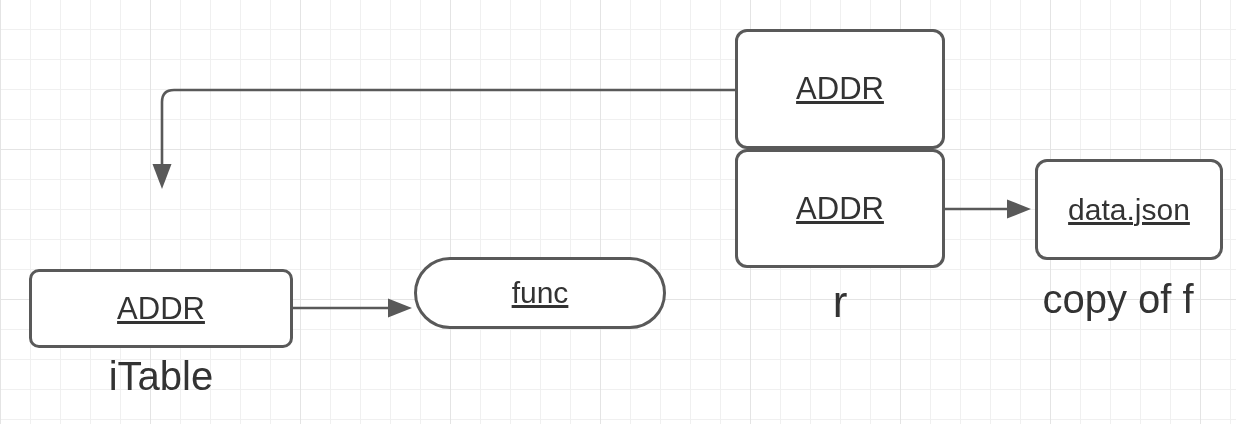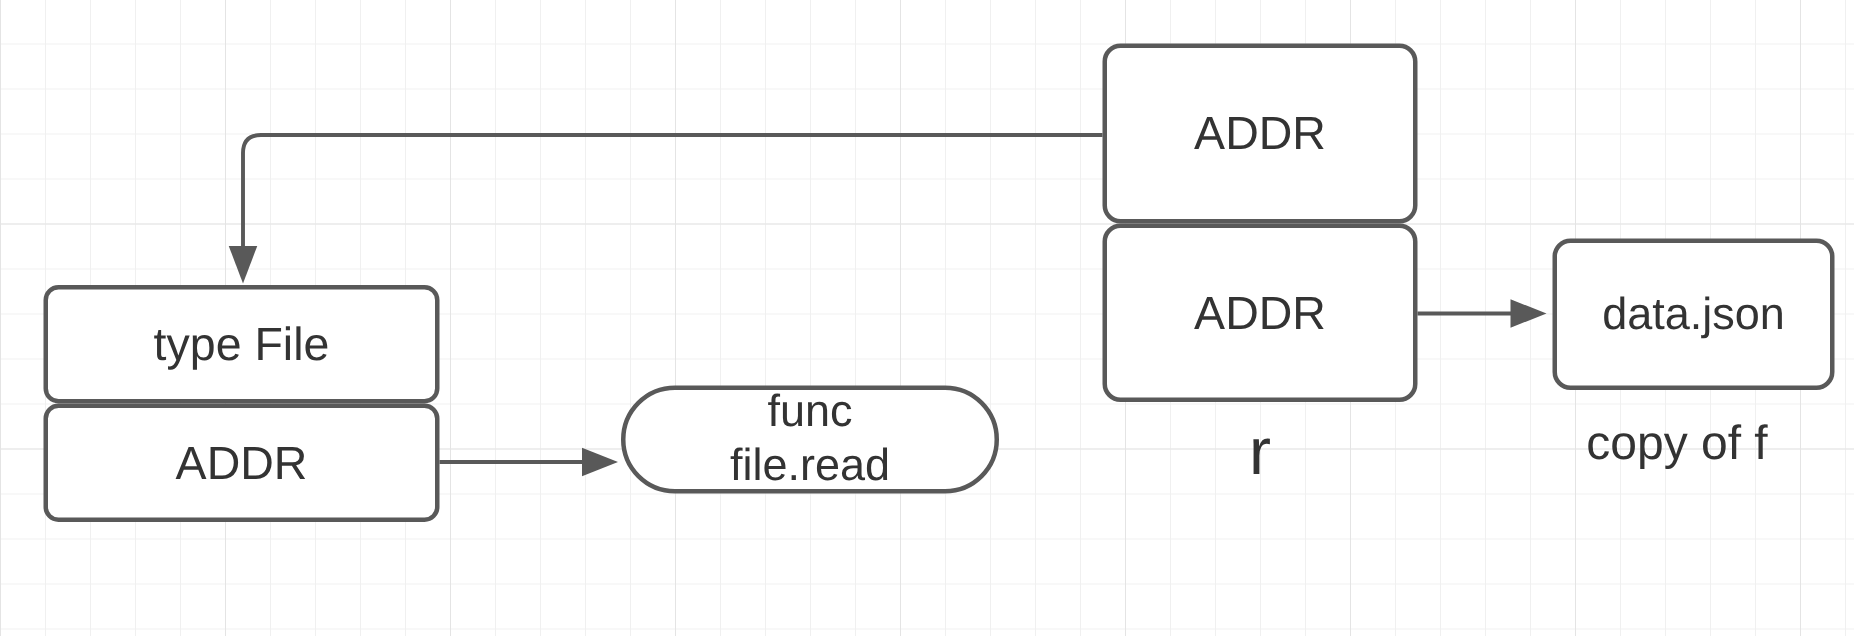--- a/index.html
+++ b/index.html
@@ -27,29 +27,30 @@
   .node{
     position:absolute;
     box-sizing:border-box;
     background:#ffffff;
     border:3px solid var(--stroke);
     border-radius:10px;
     display:flex;align-items:center;justify-content:center;
     color:var(--text);
     font-size:31px;
     line-height:1.2;
-    text-align:center;
+    text-align:left;
     white-space:nowrap;
+    text-decoration:underline;
   }
   .node.rbig{border-radius:12px;}
   .pill{border-radius:50px;font-size:30px;}
   .caption{
     position:absolute;
     color:var(--text);
-    font-size:32px;
+    font-size:40px;
     line-height:1;
     text-align:center;
     white-space:nowrap;
   }
   .caption.big{font-size:44px;}
   svg.wires{position:absolute;left:0;top:0;pointer-events:none;}
   svg.wires path{fill:none;stroke:var(--stroke);stroke-width:2.6px;}
   svg.wires polygon{fill:var(--stroke);stroke:none;}
 </style>
 </head>
@@ -68,39 +69,36 @@
       <path d="M293 308 H388"></path>
       <polygon points="412,308 388,298.5 388,317.5"></polygon>
     </g>
 
     <g>
       <path d="M945 209 H1008"></path>
       <polygon points="1031,209 1007,199.5 1007,218.5"></polygon>
     </g>
   </svg>
 
-  <div class="node" style="left:29px;top:190px;width:264px;height:79px;">
-    <span>type File</span>
-  </div>
   <div class="node" style="left:29px;top:269px;width:264px;height:79px;">
     <span>ADDR</span>
   </div>
+  <div class="caption" style="left:29px;top:356px;width:264px;">iTable</div>
 
   <div class="node rbig" style="left:735px;top:29px;width:210px;height:120px;">
     <span>ADDR</span>
   </div>
   <div class="node rbig" style="left:735px;top:149px;width:210px;height:119px;">
     <span>ADDR</span>
   </div>
   <div class="caption big" style="left:735px;top:280px;width:210px;">r</div>
 
   <div class="node pill" style="left:414px;top:257px;width:252px;height:72px;">
     <span>
       <span>func</span><br>
-      <span>file.read</span>
     </span>
   </div>
 
   <div class="node rbig" style="left:1035px;top:159px;width:188px;height:101px;font-size:30px;">
     <span>data.json</span>
   </div>
   <div class="caption" style="left:1035px;top:279px;width:166px;">copy of f</div>
 
 </div>
 

